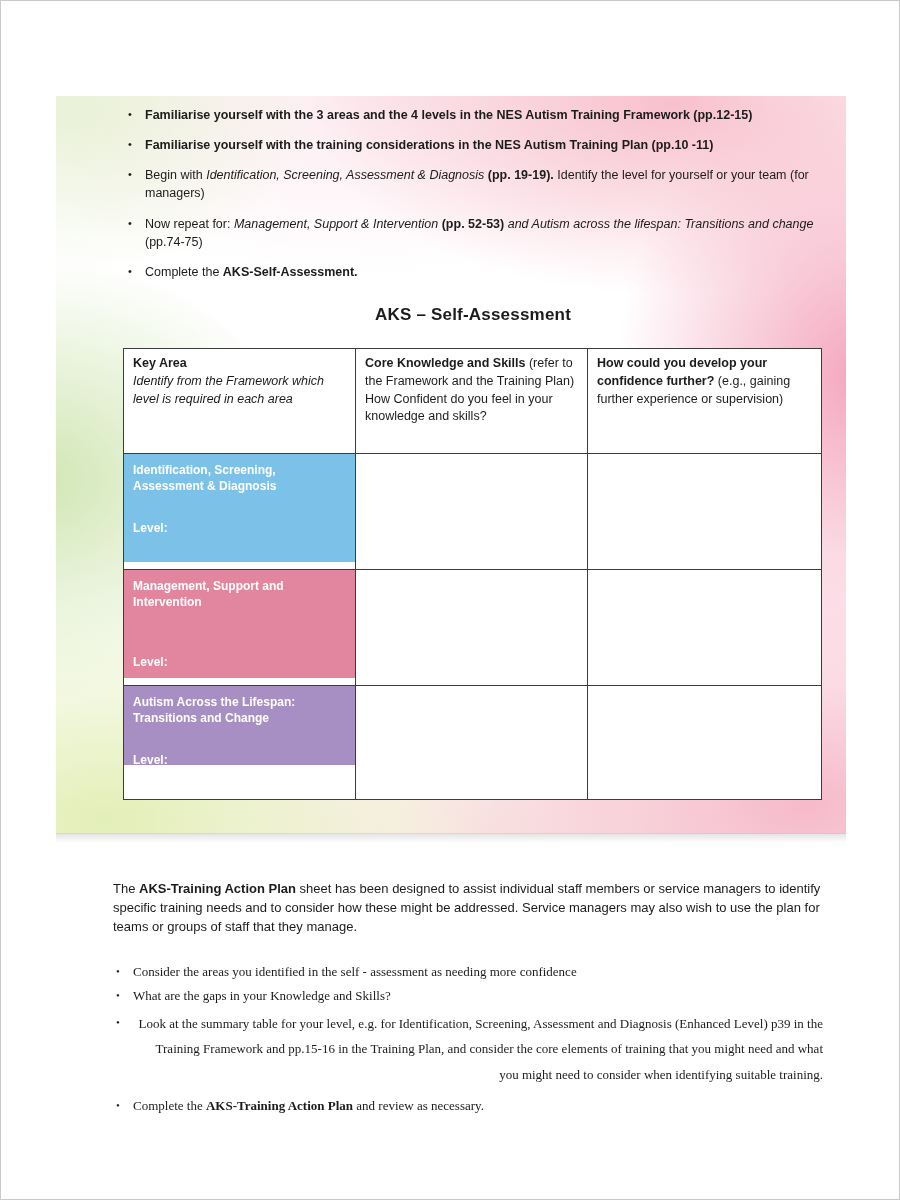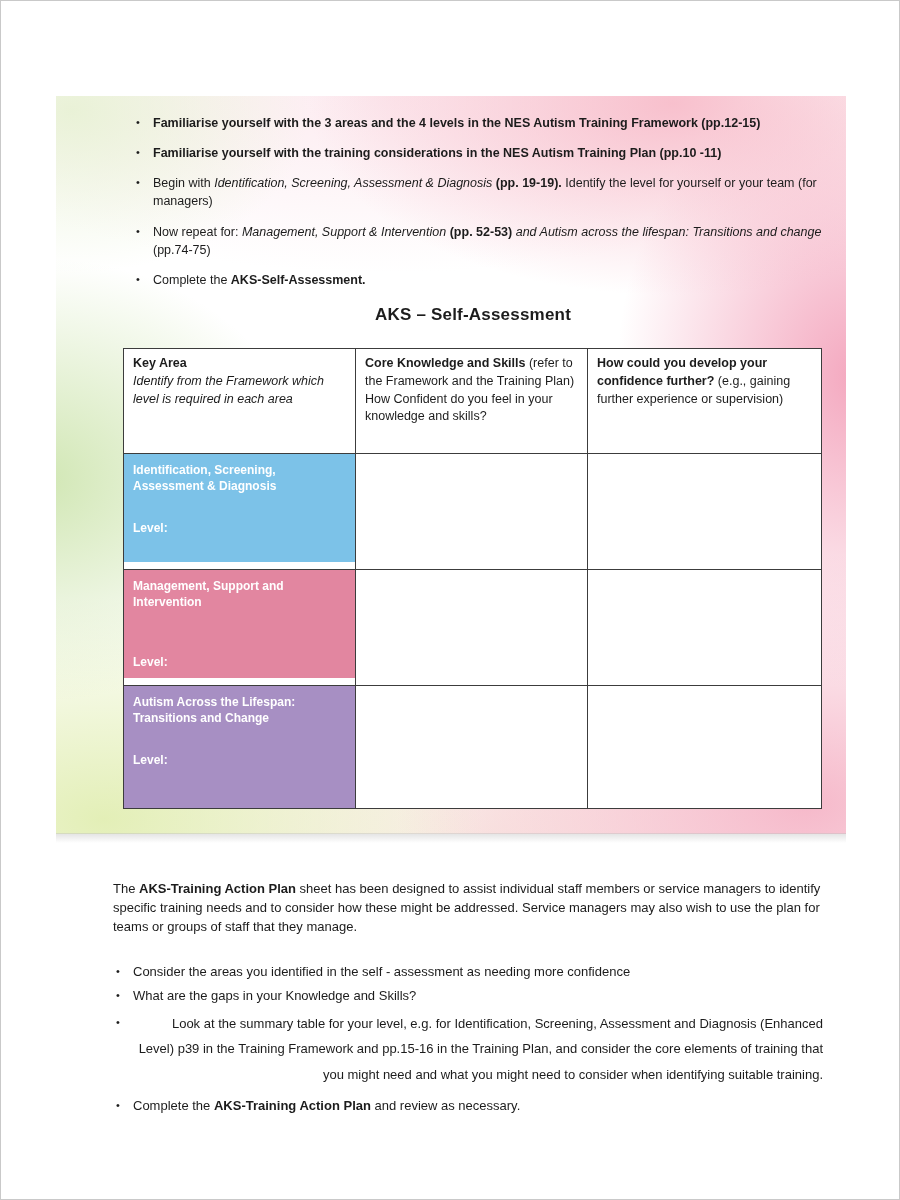--- a/index.html
+++ b/index.html
@@ -22,39 +22,39 @@
       radial-gradient(50% 30% at 55% 100%,rgba(240,205,190,0.40) 0%, rgba(240,205,190,0) 100%),
       #ffffff;
   }
   .art-panel::after{
     content:"";position:absolute;left:0;right:0;bottom:-9px;height:10px;
     background:linear-gradient(to bottom, rgba(190,190,190,0.45), rgba(255,255,255,0));
   }
   .b{font-weight:700;}
   .i{font-style:italic;}
   
-  .top-bullets{position:absolute;left:68px;top:10px;width:710px;margin:8px;padding:0;list-style:none;font-size:12.5px;line-height:1.45;}
+  .top-bullets{position:absolute;left:68px;top:10px;width:710px;margin:0;padding:0;list-style:none;font-size:12.5px;line-height:1.45;}
   .top-bullets li{position:relative;padding-left:21px;margin-bottom:12px;}
   .top-bullets li::before{content:"\2022";position:absolute;left:4px;top:1px;font-size:11px;}
   
   .doc-title{position:absolute;left:68px;top:209px;width:698px;margin:0;text-align:center;font-size:17px;font-weight:700;letter-spacing:0.2px;}
   
   table.assessment{position:absolute;left:67px;top:252px;width:698px;border-collapse:collapse;table-layout:fixed;font-size:12.5px;background:transparent;}
   table.assessment th,table.assessment td{border:1px solid #3c3c3c;vertical-align:top;text-align:left;font-weight:400;}
   table.assessment th{padding:6px 9px;height:92px;line-height:1.42;background:#ffffff;}
   table.assessment td{padding:0;background:#ffffff;}
   tr.r1 td{height:115px;} tr.r2 td{height:115px;} tr.r3 td{height:113px;}
   .label-fill{box-sizing:border-box;padding:8px 9px;color:#ffffff;font-weight:700;font-size:12px;line-height:1.35;}
-  tr.r1 .label-fill{height:108px;} tr.r2 .label-fill{height:108px;} tr.r3 .label-fill{height:122px;}
+  tr.r1 .label-fill{height:108px;} tr.r2 .label-fill{height:108px;} tr.r3 .label-fill{height:79px;}
   .label-fill .level{margin-top:26px;font-weight:700;}
   tr.r2 .label-fill .level{margin-top:44px;}
   
   .bottom{position:absolute;left:112px;top:878px;width:710px;font-size:13px;}
   .bottom p{margin:0;line-height:1.47;}
-  .bottom-bullets{margin:27px 0 0 0;padding:0;list-style:none;}
+  .bottom-bullets{margin:27px 0 0 0;padding:0;list-style:none;font-family:Liberation Serif, serif;}
   .bottom-bullets li{position:relative;padding-left:20px;margin-bottom:5px;line-height:1.45;}
   .bottom-bullets li::before{content:"\2022";position:absolute;left:3px;top:1px;font-size:11px;}
   .bottom-bullets li.wide{line-height:1.95;margin-bottom:2px;text-align:right;}
   .bottom-bullets li.last{margin-top:10px;}
 </style>
 </head>
 <body>
 
 <div class="page">
 

